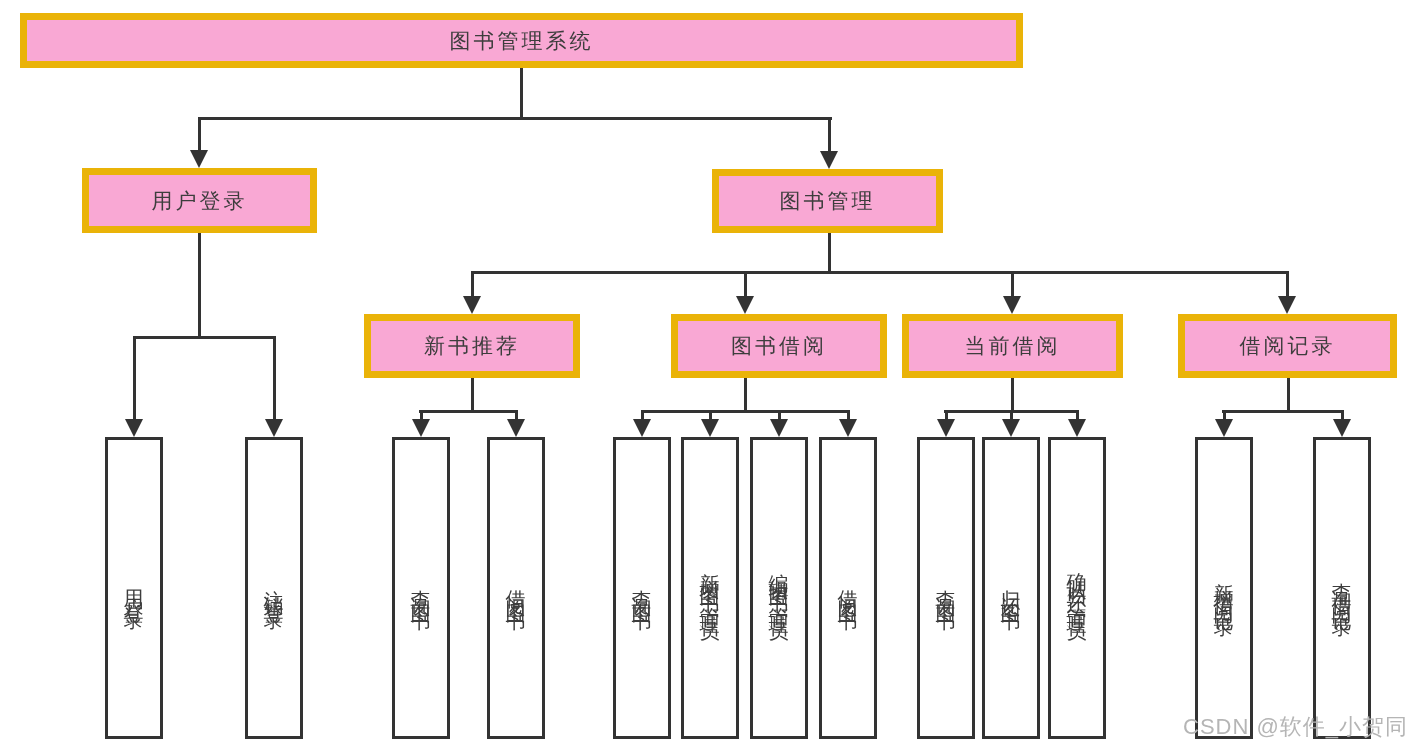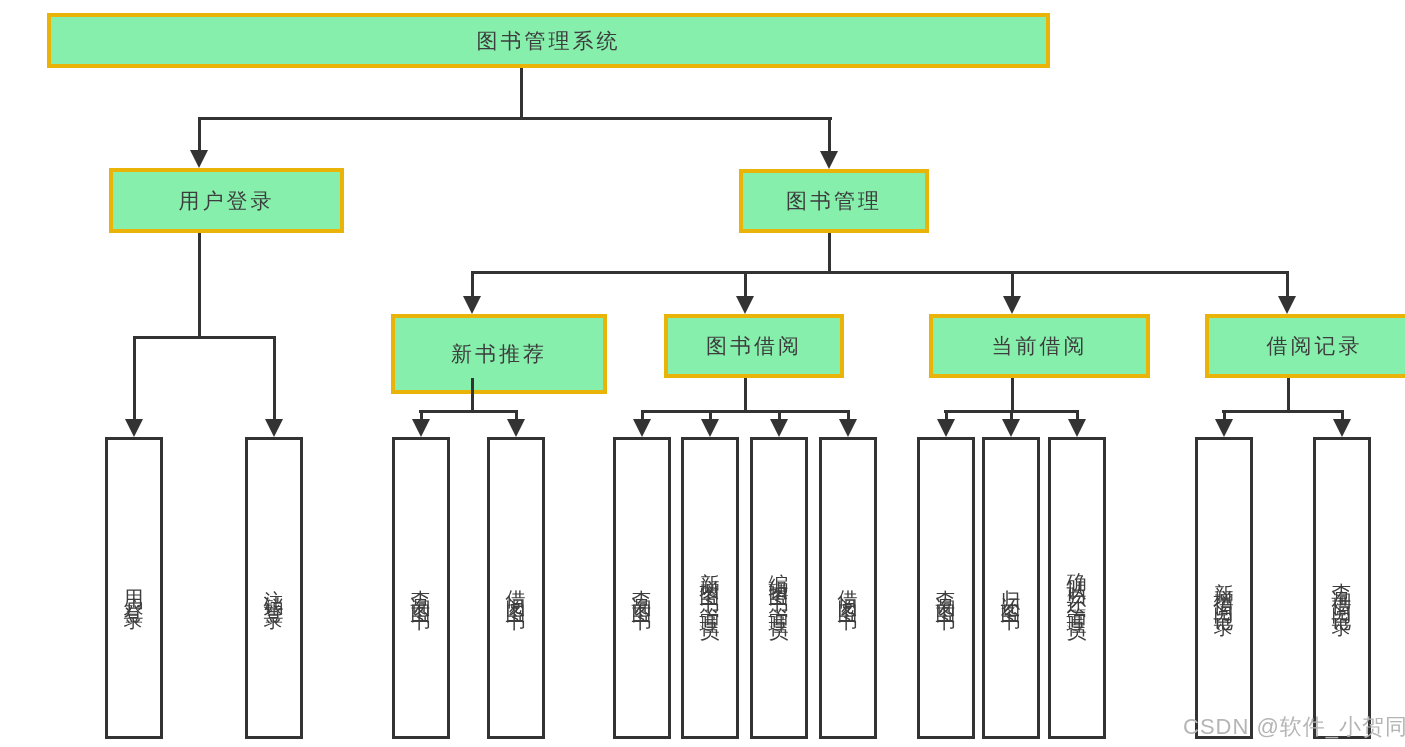--- a/index.html
+++ b/index.html
@@ -9,26 +9,25 @@
   .canvas {
     position:relative;
     width:1405px; height:747px;
     background:#ffffff;
     overflow:hidden;
   }
 
   
   .box {
     position:absolute;
-    border:4px solid #eab308;
-    background:#86efac;
+    border:7px solid #eab308;
+    background:#f9a8d4;
     display:flex; align-items:center; justify-content:center;
     font-size:21px; color:#3d3d3d; letter-spacing:3px;
     white-space:nowrap;
-    margin-left:27px;
   }
   .box.title { font-size:21px; }
 
   
   .vbox {
     position:absolute;
     top:437px; height:302px; width:58px;
     border:3px solid #333333;
     background:#ffffff;
     display:flex; align-items:center; justify-content:center;
@@ -67,43 +66,43 @@
 
   <div class="v" style="left:520px;top:68px;height:49px"></div>
   <div class="h" style="left:198px;top:117px;width:634px"></div>
 
   <div class="v" style="left:198px;top:117px;height:36px"></div>
   <div class="arr" style="left:190px;top:150px"></div>
   <div class="v" style="left:828px;top:117px;height:36px"></div>
   <div class="arr" style="left:820px;top:151px"></div>
 
   <div class="box" style="left:82px;top:168px;width:235px;height:65px">用户登录</div>
-  <div class="box" style="left:712px;top:169px;width:190px;height:64px">图书管理</div>
+  <div class="box" style="left:712px;top:169px;width:231px;height:64px">图书管理</div>
 
   <div class="v" style="left:198px;top:233px;height:103px"></div>
   <div class="h" style="left:133px;top:336px;width:143px"></div>
   <div class="v" style="left:133px;top:336px;height:84px"></div>
   <div class="arr" style="left:125px;top:419px"></div>
   <div class="v" style="left:273px;top:336px;height:84px"></div>
   <div class="arr" style="left:265px;top:419px"></div>
 
   <div class="v" style="left:828px;top:233px;height:38px"></div>
   <div class="h" style="left:471px;top:271px;width:817px"></div>
 
   <div class="v" style="left:471px;top:271px;height:28px"></div>
   <div class="arr" style="left:463px;top:296px"></div>
   <div class="v" style="left:744px;top:271px;height:28px"></div>
   <div class="arr" style="left:736px;top:296px"></div>
   <div class="v" style="left:1011px;top:271px;height:28px"></div>
   <div class="arr" style="left:1003px;top:296px"></div>
   <div class="v" style="left:1286px;top:271px;height:28px"></div>
   <div class="arr" style="left:1278px;top:296px"></div>
 
-  <div class="box" style="left:364px;top:314px;width:216px;height:80px">新书推荐</div>
-  <div class="box" style="left:637px;top:314px;width:180px;height:64px">图书借阅</div>
+  <div class="box" style="left:364px;top:314px;width:216px;height:64px">新书推荐</div>
+  <div class="box" style="left:671px;top:314px;width:216px;height:64px">图书借阅</div>
   <div class="box" style="left:1178px;top:314px;width:219px;height:64px">借阅记录</div>
   <div class="box" style="left:902px;top:314px;width:221px;height:64px">当前借阅</div>
 
   <div class="v" style="left:471px;top:378px;height:32px"></div>
   <div class="h" style="left:419px;top:410px;width:99px"></div>
 
   <div class="v" style="left:744px;top:378px;height:32px"></div>
   <div class="h" style="left:641px;top:410px;width:209px"></div>
 
   <div class="v" style="left:1011px;top:378px;height:32px"></div>

